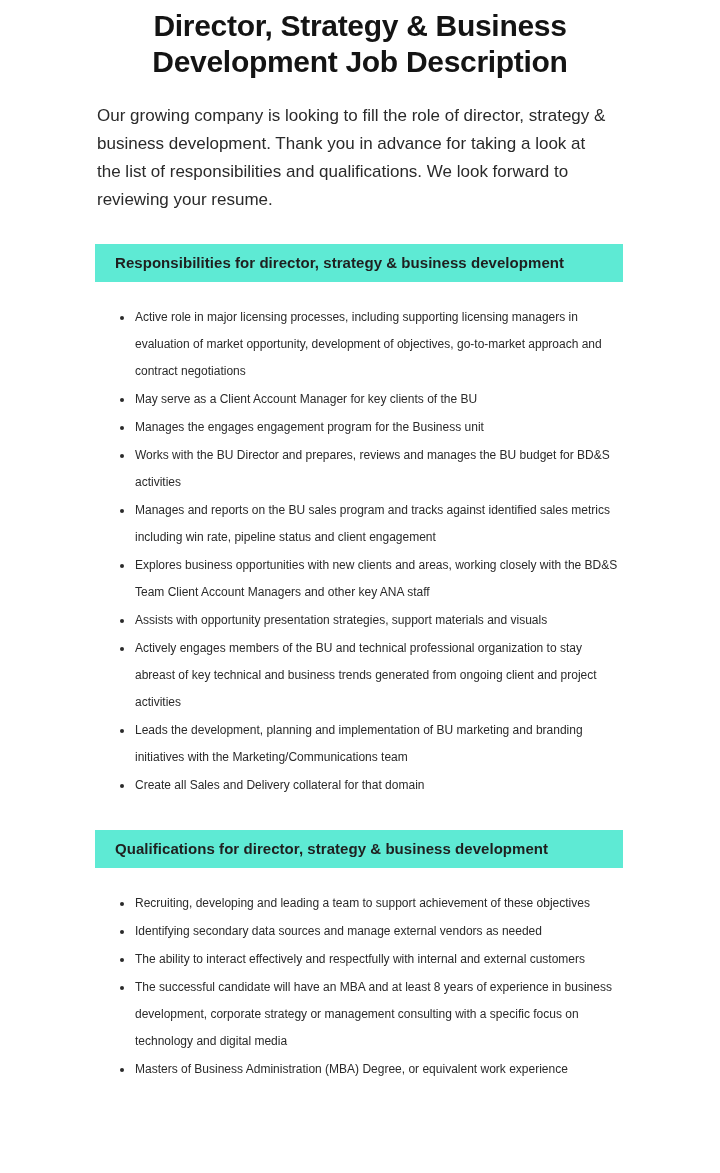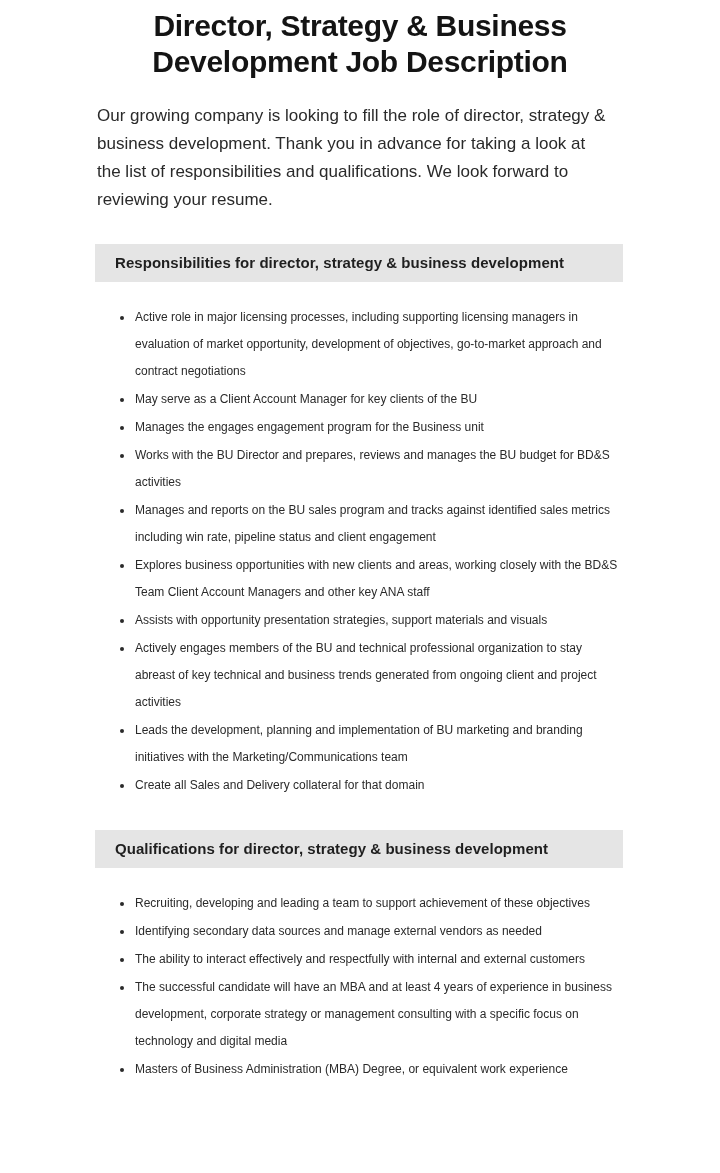--- a/index.html
+++ b/index.html
@@ -43,21 +43,21 @@
     color: #2a2a2a;
     text-align: left;
   }
   
   .section {
     margin: 0;
     padding: 0;
   }
   .section-spacer-top { height: 30px; }
   .section-header {
-    background: #e5e5e5;
+    background: #5eead4;
     margin: 0 22px 0 20px;
     padding: 9px 0 9px 20px;
     font-size: 15px;
     line-height: 20px;
     font-weight: 700;
     color: #1f1f1f;
     letter-spacing: 0.05px;
   }
   .bullet-list {
     list-style: none;
@@ -110,20 +110,20 @@
     </ul>
   </div>
 
   <div class="section">
     <div class="section-spacer-top"></div>
     <div class="section-header">Qualifications for director, strategy &amp; business development</div>
     <ul class="bullet-list">
       <li>Recruiting, developing and leading a team to support achievement of these objectives</li>
       <li>Identifying secondary data sources and manage external vendors as needed</li>
       <li>The ability to interact effectively and respectfully with internal and external customers</li>
-      <li>The successful candidate will have an MBA and at least 4 years of experience in business development, corporate strategy or management consulting with a specific focus on technology and digital media</li>
+      <li>The successful candidate will have an MBA and at least 8 years of experience in business development, corporate strategy or management consulting with a specific focus on technology and digital media</li>
       <li>Masters of Business Administration (MBA) Degree, or equivalent work experience</li>
     </ul>
   </div>
 
   <div class="tail-space"></div>
 
 </div>
 
 </body></html>

